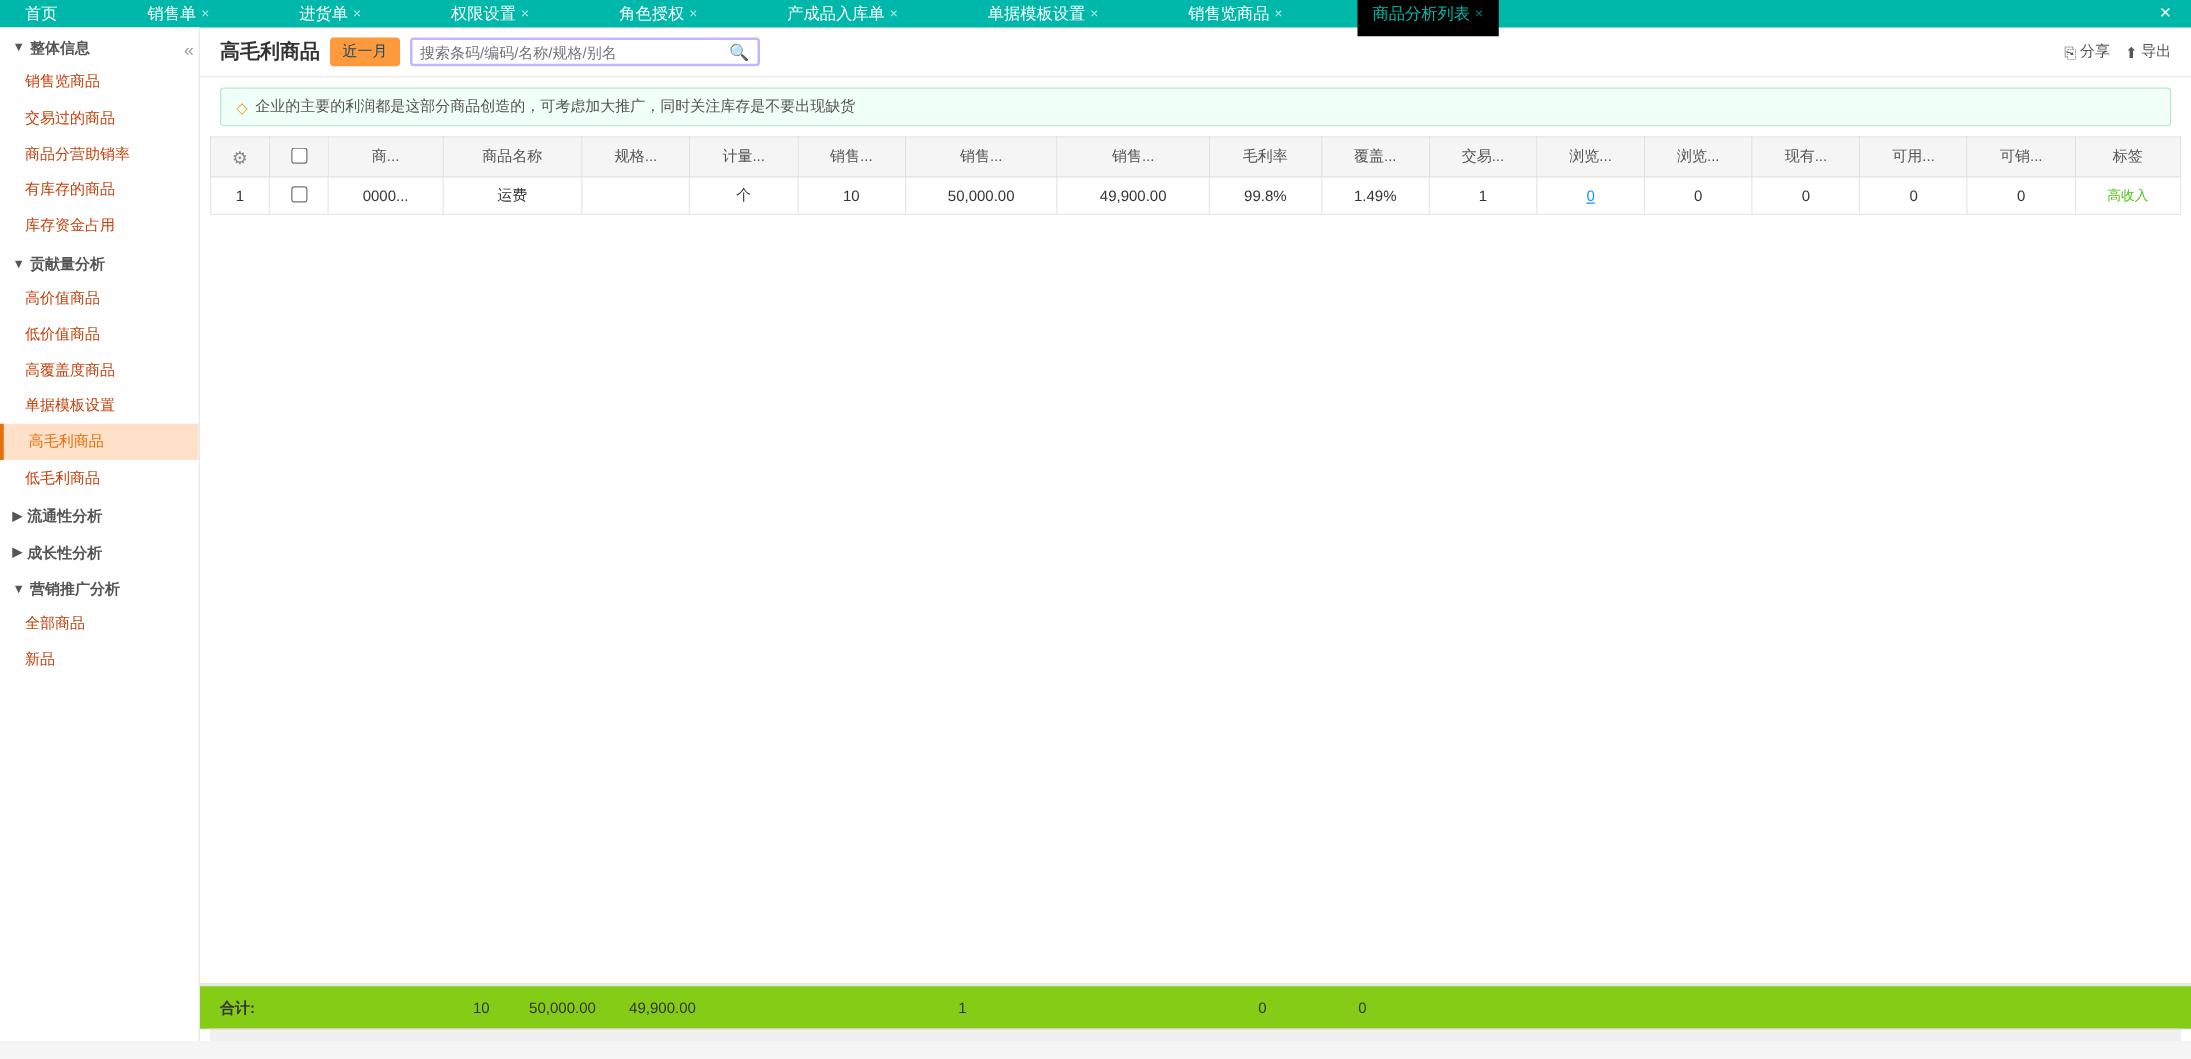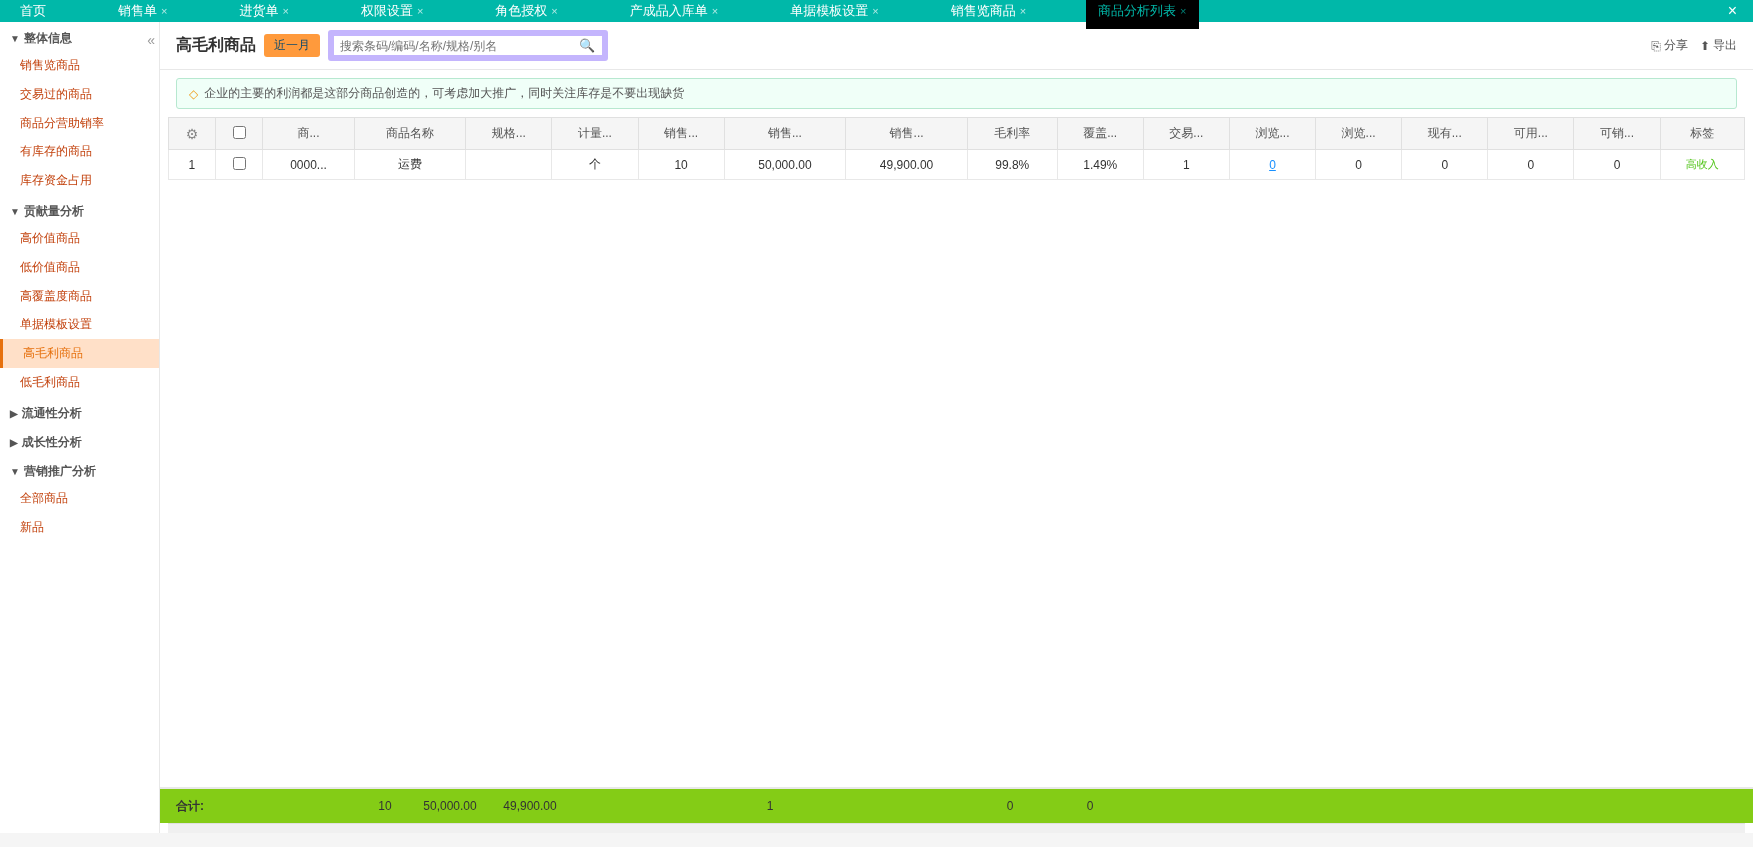--- a/index.html
+++ b/index.html
@@ -127,21 +127,21 @@
       color: #0c4a6e;
       border: none;
       border-radius: 3px;
       padding: 3px 10px;
       font-size: 12px;
       cursor: pointer;
     }
     .search-box {
       display: flex;
       align-items: center;
-      border: 6px solid #c4b5fd;
+      border: 2px solid #c4b5fd;
       border-radius: 3px;
       padding: 2px 6px;
       flex: 1;
       max-width: 280px;
     }
     .search-box input {
       border: none;
       outline: none;
       font-size: 12px;
       color: #999;

